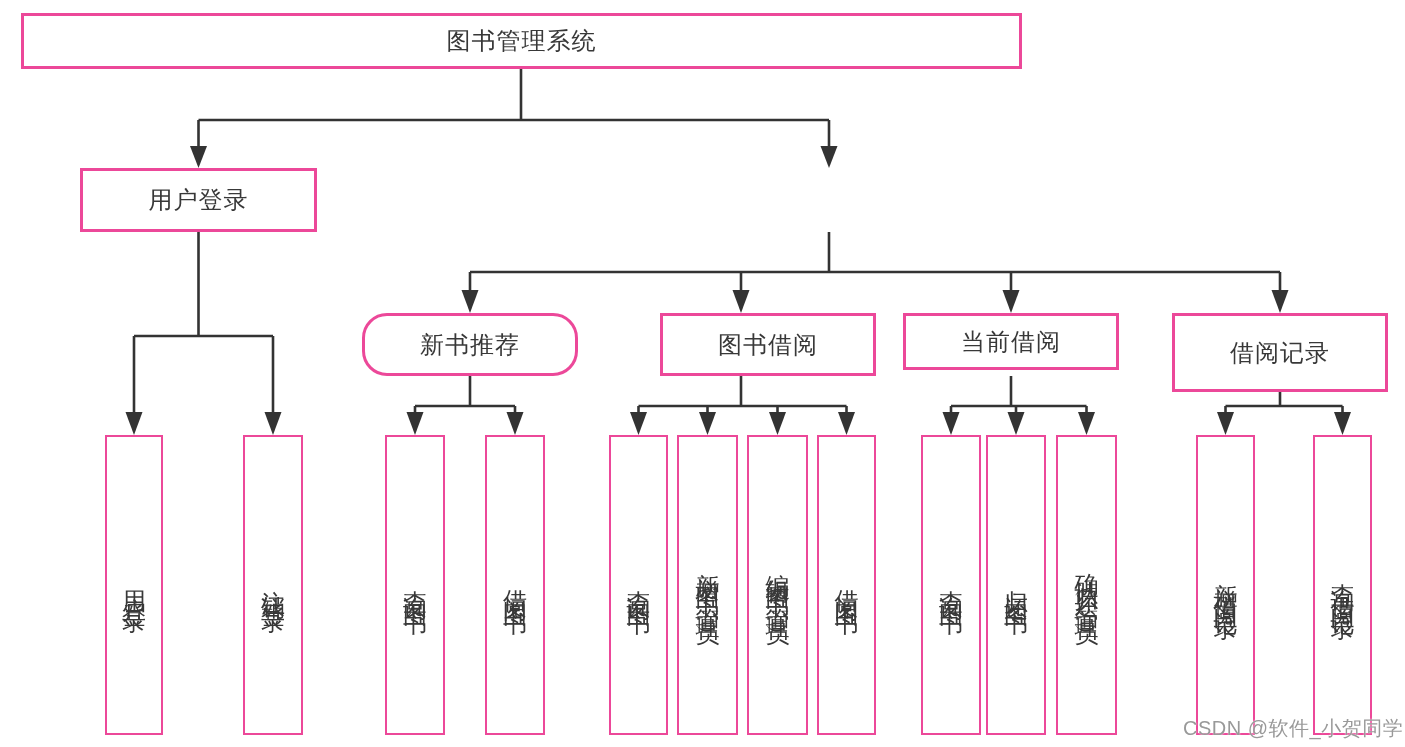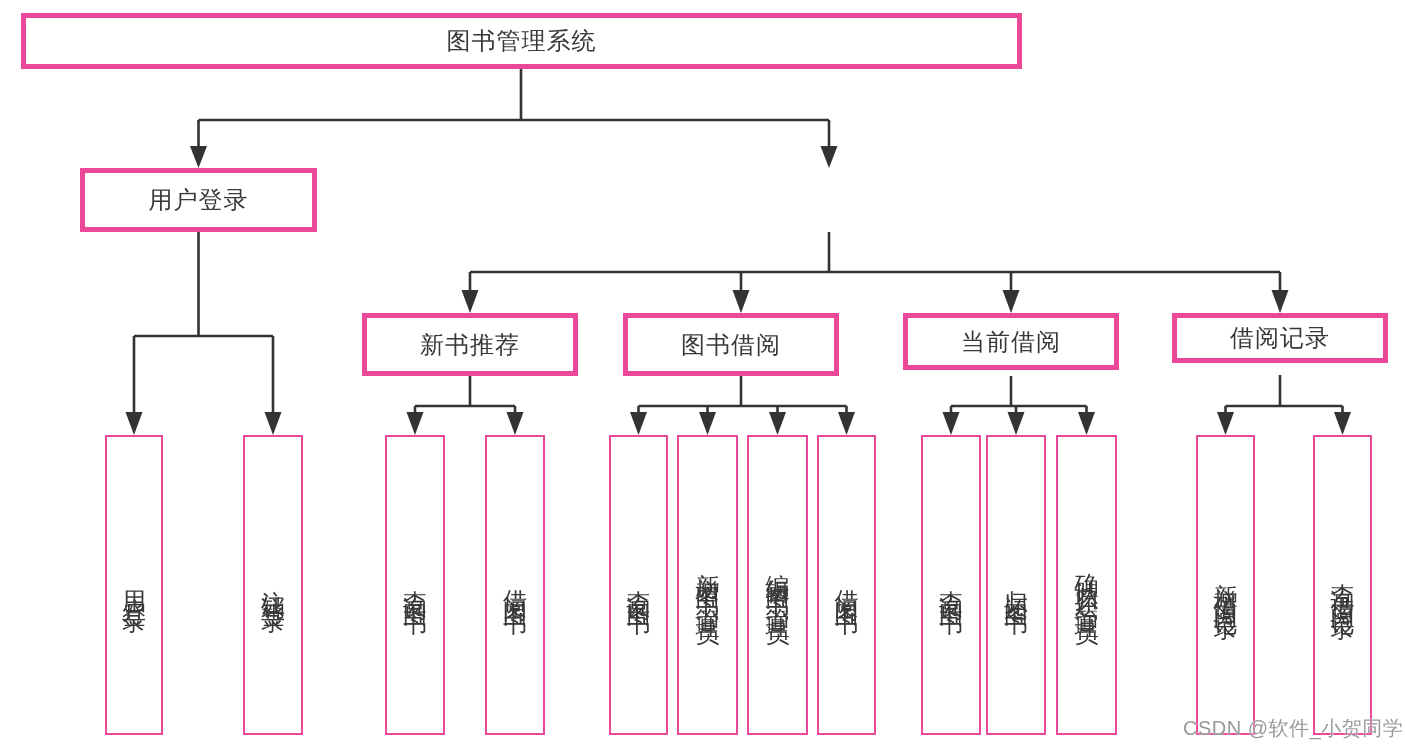--- a/index.html
+++ b/index.html
@@ -27,21 +27,21 @@
     stroke-width: 2.6;
     fill: none;
   }
   .wires polygon {
     fill: #333333;
     stroke: none;
   }
   .node {
     position: absolute;
     box-sizing: border-box;
-    border: 5px solid #ec4899;
+    border: 3px solid #ec4899;
     background: #ffffff;
     display: flex;
     align-items: center;
     justify-content: center;
     font-size: 24px;
     letter-spacing: 1px;
     color: #383838;
     white-space: nowrap;
   }
   .leaf {
@@ -128,30 +128,30 @@
   </svg>
 
   <div class="node" style="left:21px; top:13px; width:1001px; height:56px;">
     <span>图书管理系统</span>
   </div>
 
   <div class="node" style="left:80px; top:168px; width:237px; height:64px;">
     <span>用户登录</span>
   </div>
 
-  <div class="node" style="left:362px; top:313px; width:216px; height:63px;">
+  <div class="node" style="left:362px; top:313px; width:216px; height:63px;border-radius:25px;">
     <span>新书推荐</span>
   </div>
-  <div class="node" style="left:623px; top:313px; width:216px; height:63px;">
+  <div class="node" style="left:660px; top:313px; width:216px; height:63px;">
     <span>图书借阅</span>
   </div>
   <div class="node" style="left:903px; top:313px; width:216px; height:57px;">
     <span>当前借阅</span>
   </div>
-  <div class="node" style="left:1172px; top:313px; width:216px; height:50px;">
+  <div class="node" style="left:1172px; top:313px; width:216px; height:79px;">
     <span>借阅记录</span>
   </div>
 
   <div class="node leaf" style="left:105px; top:435px; width:58px; height:300px;">
     <span class="vtext">用户登录</span>
   </div>
   <div class="node leaf" style="left:243px; top:435px; width:60px; height:300px;">
     <span class="vtext">注销登录</span>
   </div>
   <div class="node leaf" style="left:385px; top:435px; width:60px; height:300px;">

